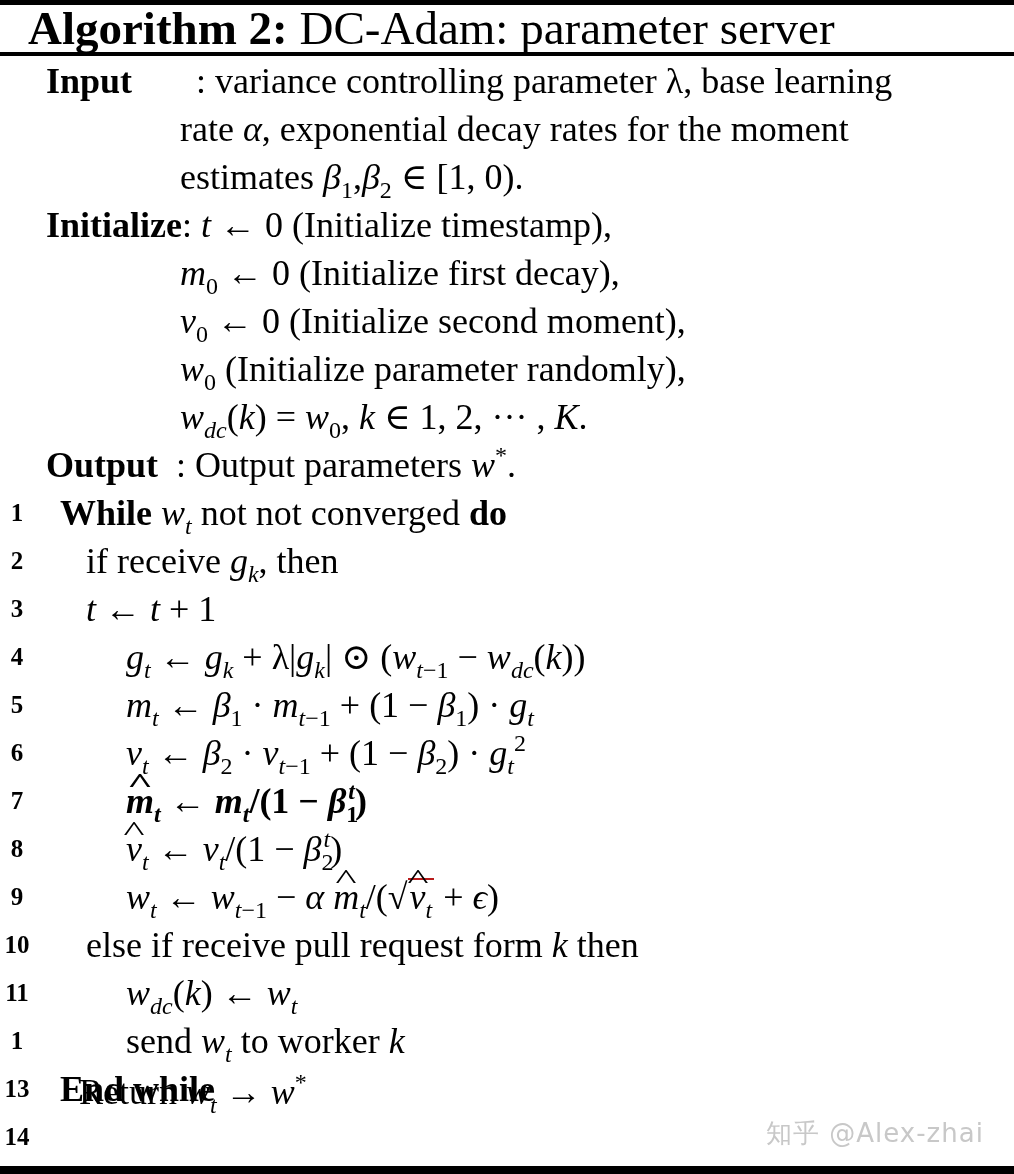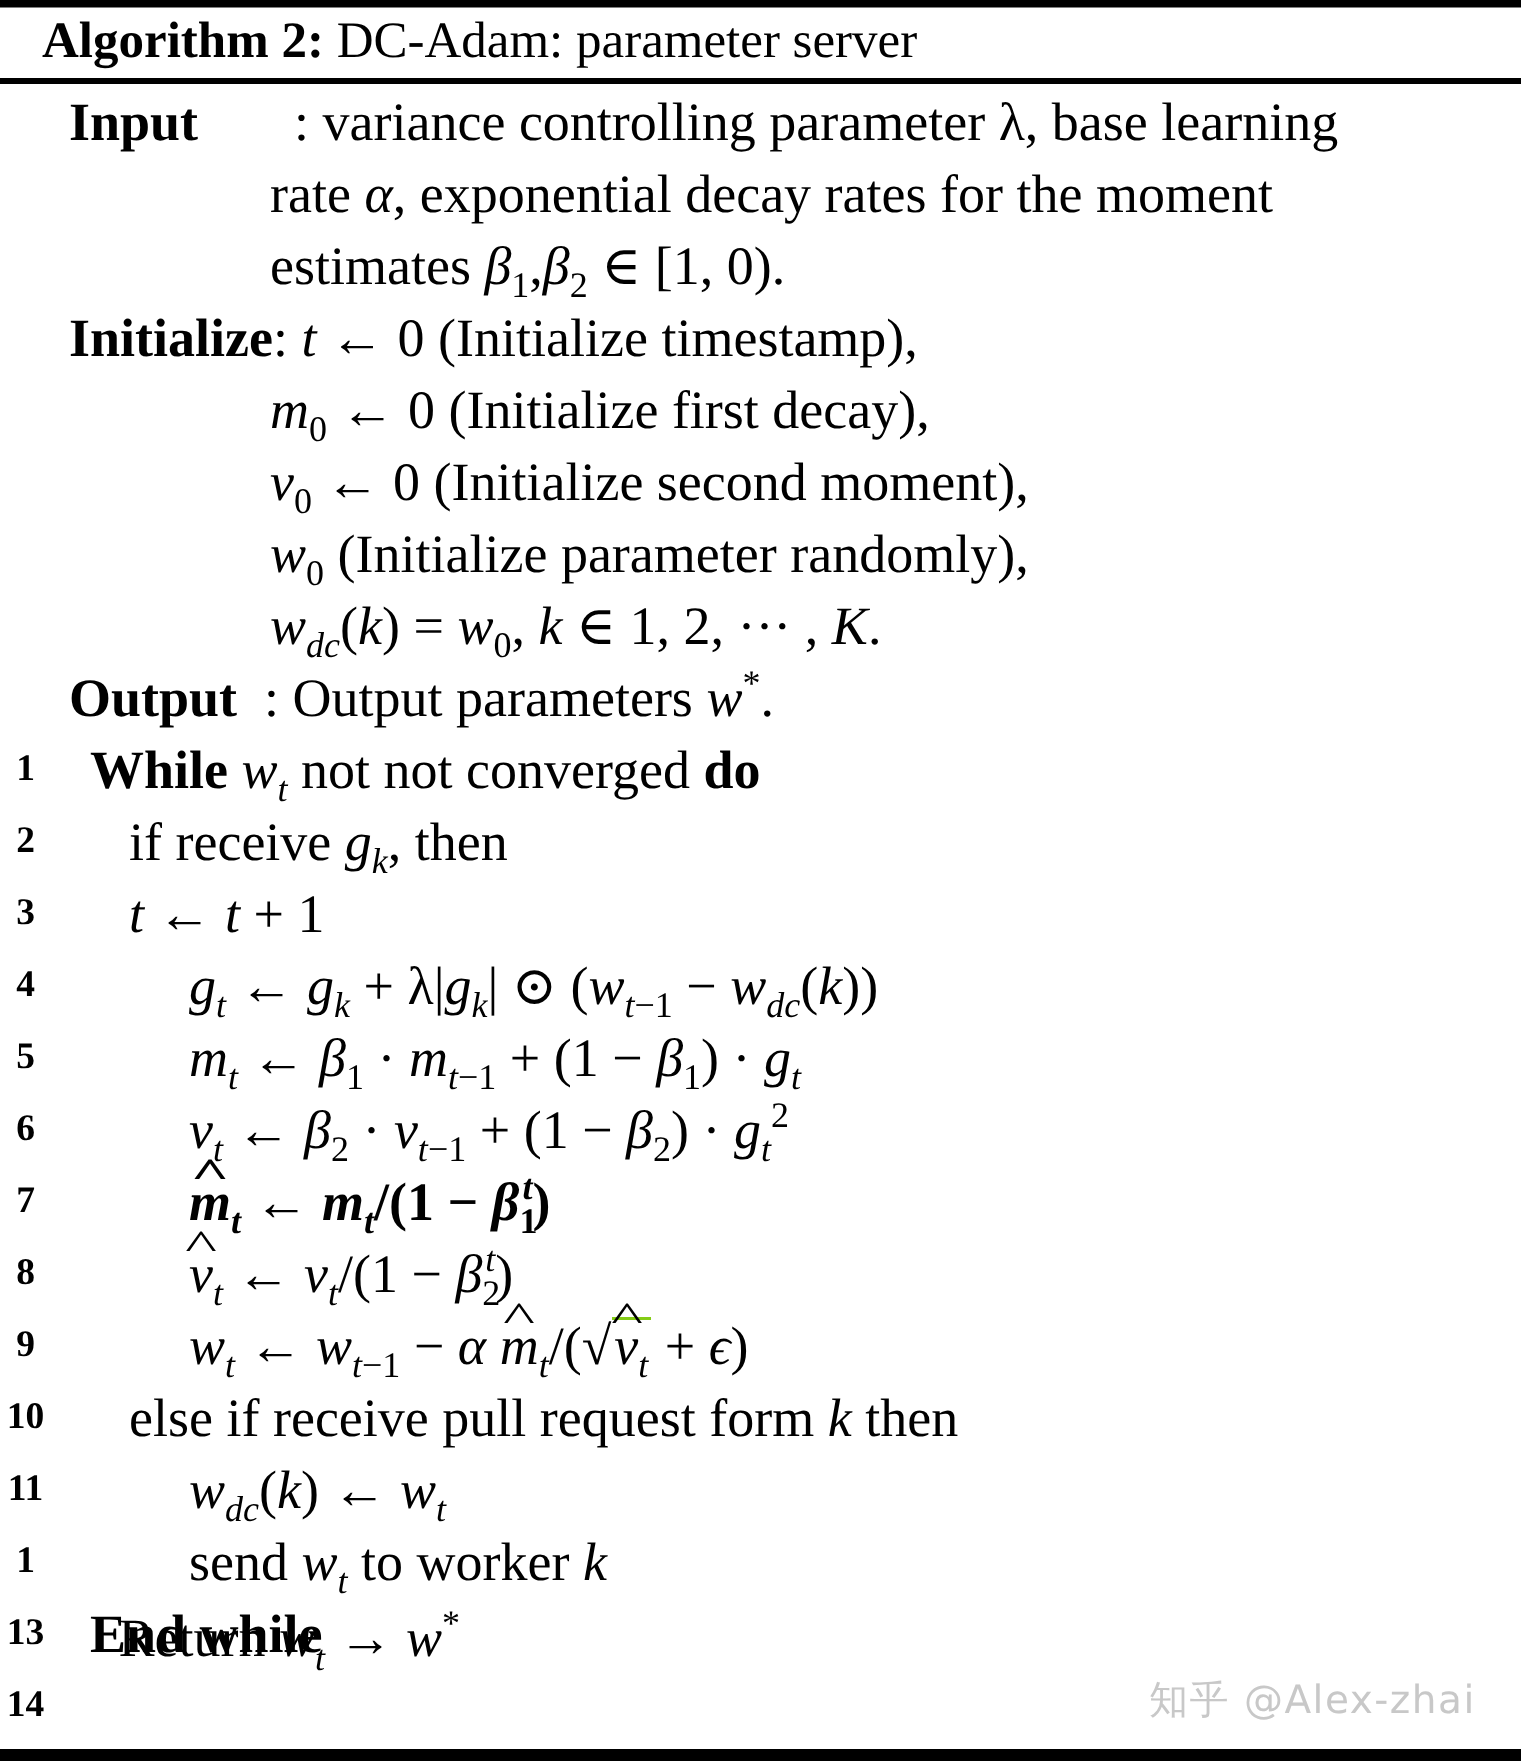--- a/index.html
+++ b/index.html
@@ -2,32 +2,32 @@
 <html><head>
 <meta charset="utf-8">
 <style>
   html, body { margin:0; padding:0; background:#ffffff; }
   body { width:1014px; height:1174px; position:relative; overflow:hidden;
          font-family:"Liberation Serif","DejaVu Serif",serif; color:#000; }
   .rule { position:absolute; left:0; width:1014px; background:#000; }
   .rule-top { top:0; height:5px; }
   .rule-mid { top:52px; height:4px; }
   .rule-bot { top:1166px; height:8px; }
-  .title { position:absolute; left:28px; top:6px; font-size:34px; line-height:44px; white-space:nowrap; }
+  .title { position:absolute; left:28px; top:6px; font-size:47px; line-height:44px; white-space:nowrap; }
   .title b { font-weight:bold; }
   .row { position:absolute; font-size:36px; line-height:44px; white-space:nowrap; }
   .kw { font-weight:bold; }
   .m { font-style:italic; }
   sub, sup { font-size:24px; line-height:0; }
   sub { vertical-align:-9px; }
   sup { vertical-align:14px; }
   .lnum { position:absolute; left:0; width:34px; text-align:center; font-weight:bold; font-size:25px; line-height:44px; }
   .hat { position:relative; display:inline-block; }
   .hat::before { content:"^"; position:absolute; left:50%; transform:translateX(-50%) scaleX(1.6); top:-18px; font-style:normal; font-size:28px; }
-  .sqrt { display:inline-block; border-top:2px solid #84cc16; padding:0 2px; line-height:34px; }
+  .sqrt { display:inline-block; border-top:2px solid #b91c1c; padding:0 2px; line-height:34px; }
   .watermark { position:absolute; left:766px; top:1116px; font-family:"DejaVu Sans",sans-serif; font-size:26px; color:#c8c8c8; white-space:nowrap; letter-spacing:1px; }
 </style>
 </head>
 <body>
 
 <div class="rule rule-top"></div>
 <div class="title">
   <b>Algorithm 2:</b>
   <span>DC-Adam: parameter server</span>
 </div>

